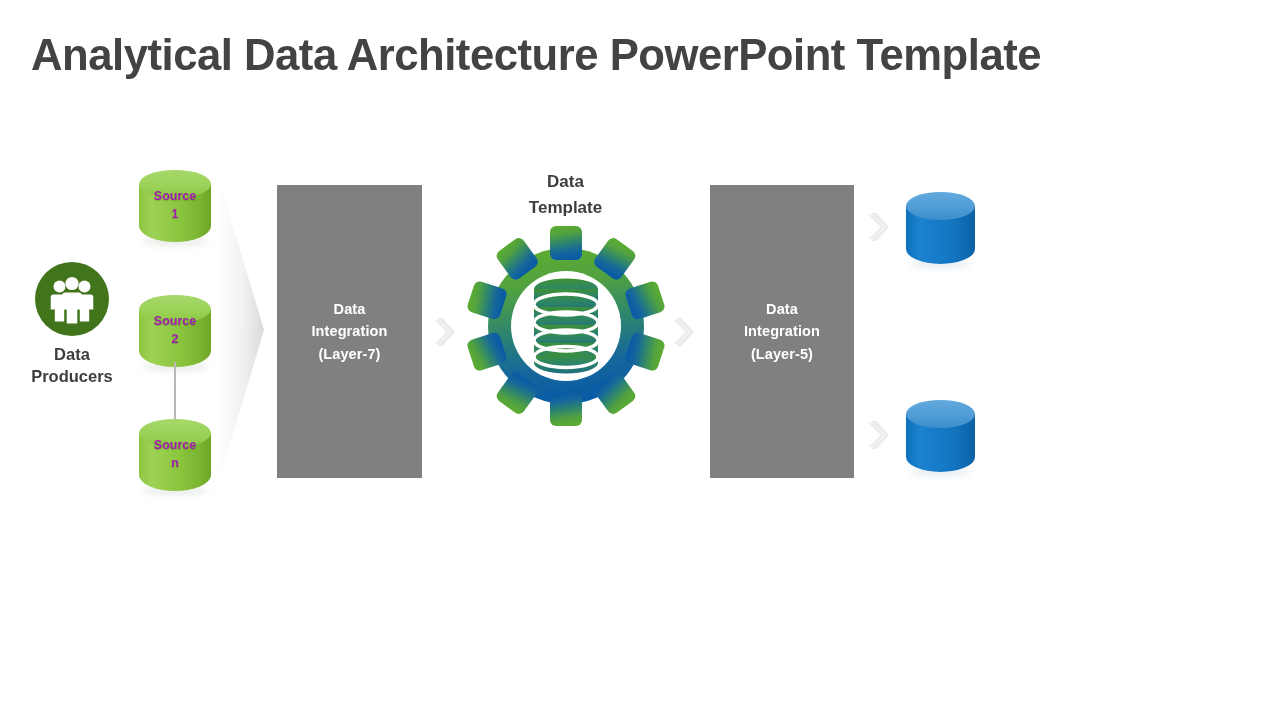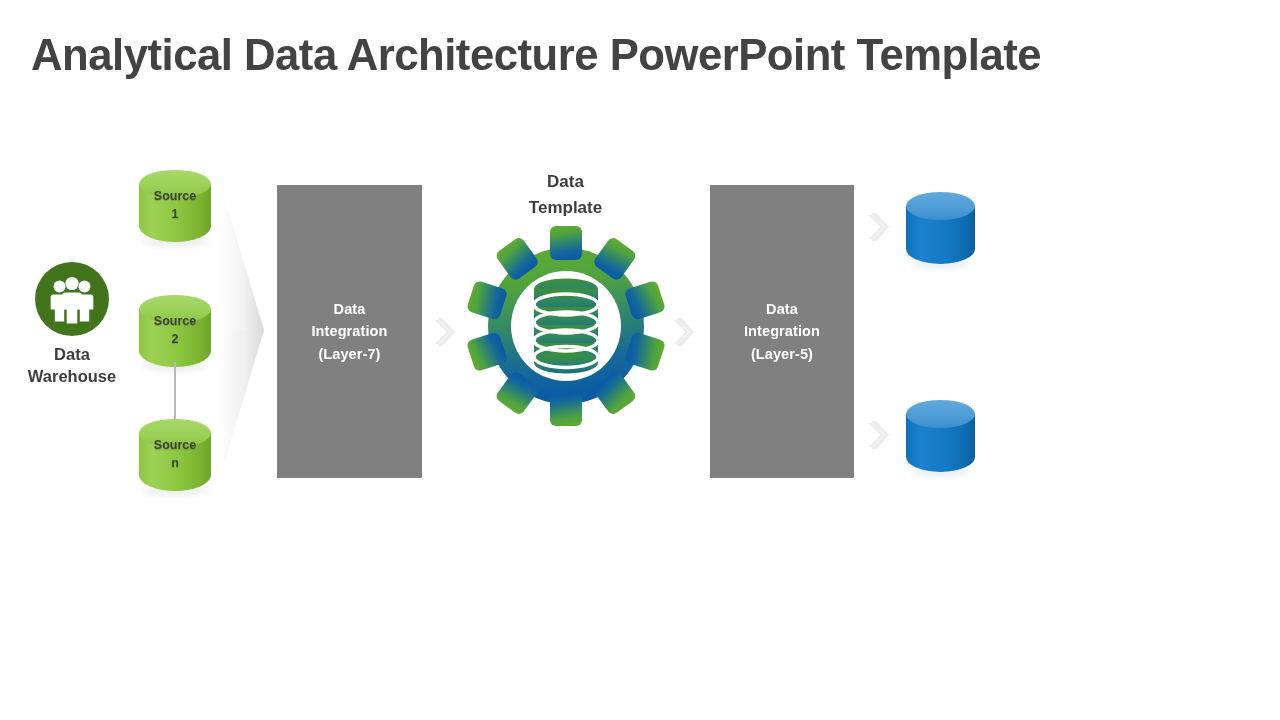--- a/index.html
+++ b/index.html
@@ -59,21 +59,21 @@
   .cyl .top {
     position: absolute; left: 0; top: 0;
     width: 100%; height: 28px;
     border-radius: 50%;
     background: linear-gradient(to bottom, #a6d86a 0%, #9ad157 60%, #8cc63f 100%);
   }
   .cyl .cap-label {
     position: absolute; left: 0; right: 0; top: 50%;
     transform: translateY(-50%);
     text-align: center;
-    color: #404040;
+    color: #a21caf;
     font-size: 12.5px;
     font-weight: 700;
     line-height: 1.42;
     text-shadow: 0 1px 1px rgba(0,0,0,.18);
   }
   .cyl-shadow {
     position: absolute; left: 3px; right: 3px; bottom: -4px;
     height: 9px; border-radius: 50%;
     background: rgba(120,140,110,.16);
     filter: blur(3px);
@@ -172,21 +172,21 @@
         <path d="M18.2 32.5h12.6c1.4 0 2.5 1.1 2.5 2.5v12.5h-4.1v12h-9.4v-12h-4.1V35c0-1.4 1.1-2.5 2.5-2.5z"></path>
         <circle cx="49.5" cy="24.5" r="6"></circle>
         <path d="M43.2 32.5h12.6c1.4 0 2.5 1.1 2.5 2.5v12.5h-4.1v12h-9.4v-12h-4.1V35c0-1.4 1.1-2.5 2.5-2.5z"></path>
         <circle cx="37" cy="21.5" r="6.6"></circle>
         <path d="M30 30.4h14c1.6 0 2.8 1.2 2.8 2.8v14.1h-4.5v14.2h-10.6V47.3H27.2V33.2c0-1.6 1.2-2.8 2.8-2.8z"></path>
       </g>
     </svg>
   </div>
   <div class="producers-label">
     <div>Data</div>
-    <div>Warehouse</div>
+    <div>Producers</div>
   </div>
 
   <div class="cyl" id="src1">
     <div class="cyl-shadow"></div>
     <div class="body"></div>
     <div class="top"></div>
     <div class="cap-label">
       <div>Source</div>
       <div>1</div>
     </div>

